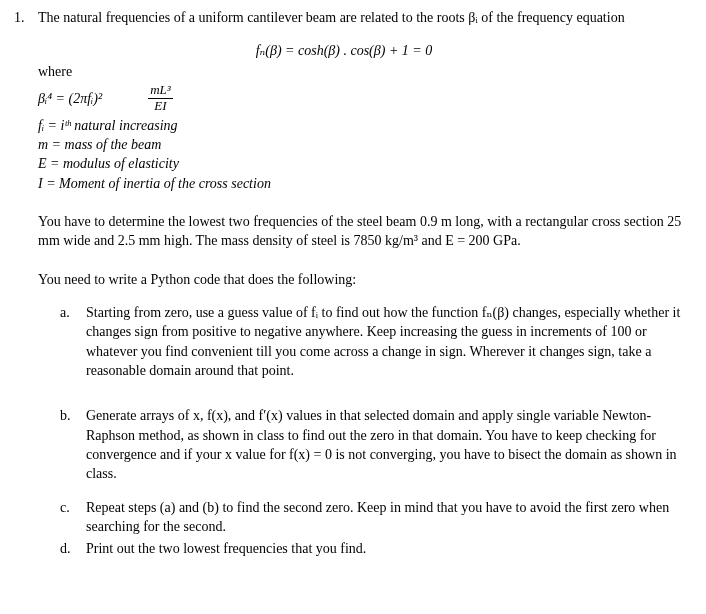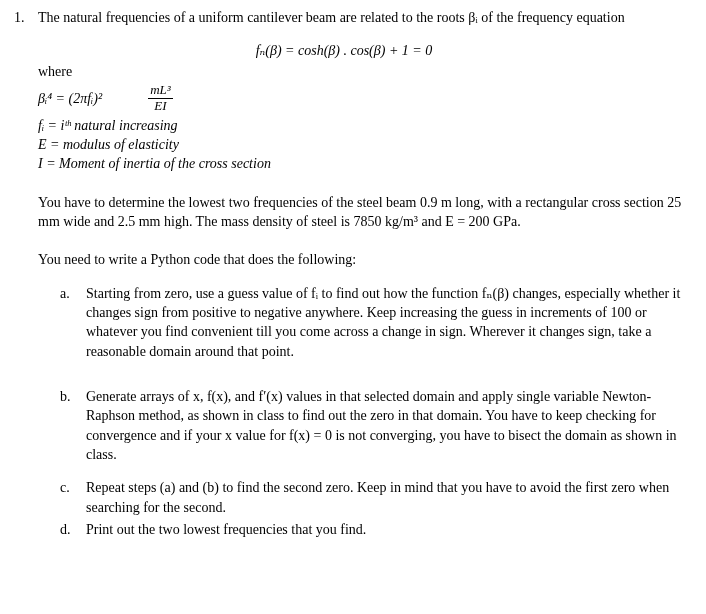--- a/index.html
+++ b/index.html
@@ -104,20 +104,21 @@
       <div class="beta-eq">
         <span>βᵢ⁴ = (2πfᵢ)²</span>
         <span class="frac">
           <span class="frac-top">mL³</span>
           <span class="frac-bot">EI</span>
         </span>
       </div>
 
       <div class="defs">
         <div>fᵢ = iᵗʰ natural increasing</div>
+        <div>m = mass of the beam</div>
         <div>E = modulus of elasticity</div>
         <div>I = Moment of inertia of the cross section</div>
       </div>
 
       <p class="para-gap">You have to determine the lowest two frequencies of the steel beam 0.9 m long, with a rectangular cross section 25 mm wide and 2.5 mm high. The mass density of steel is 7850 kg/m³ and E = 200 GPa.</p>
 
       <p class="para-gap">You need to write a Python code that does the following:</p>
 
       <div class="list">
         <div class="list-item">

